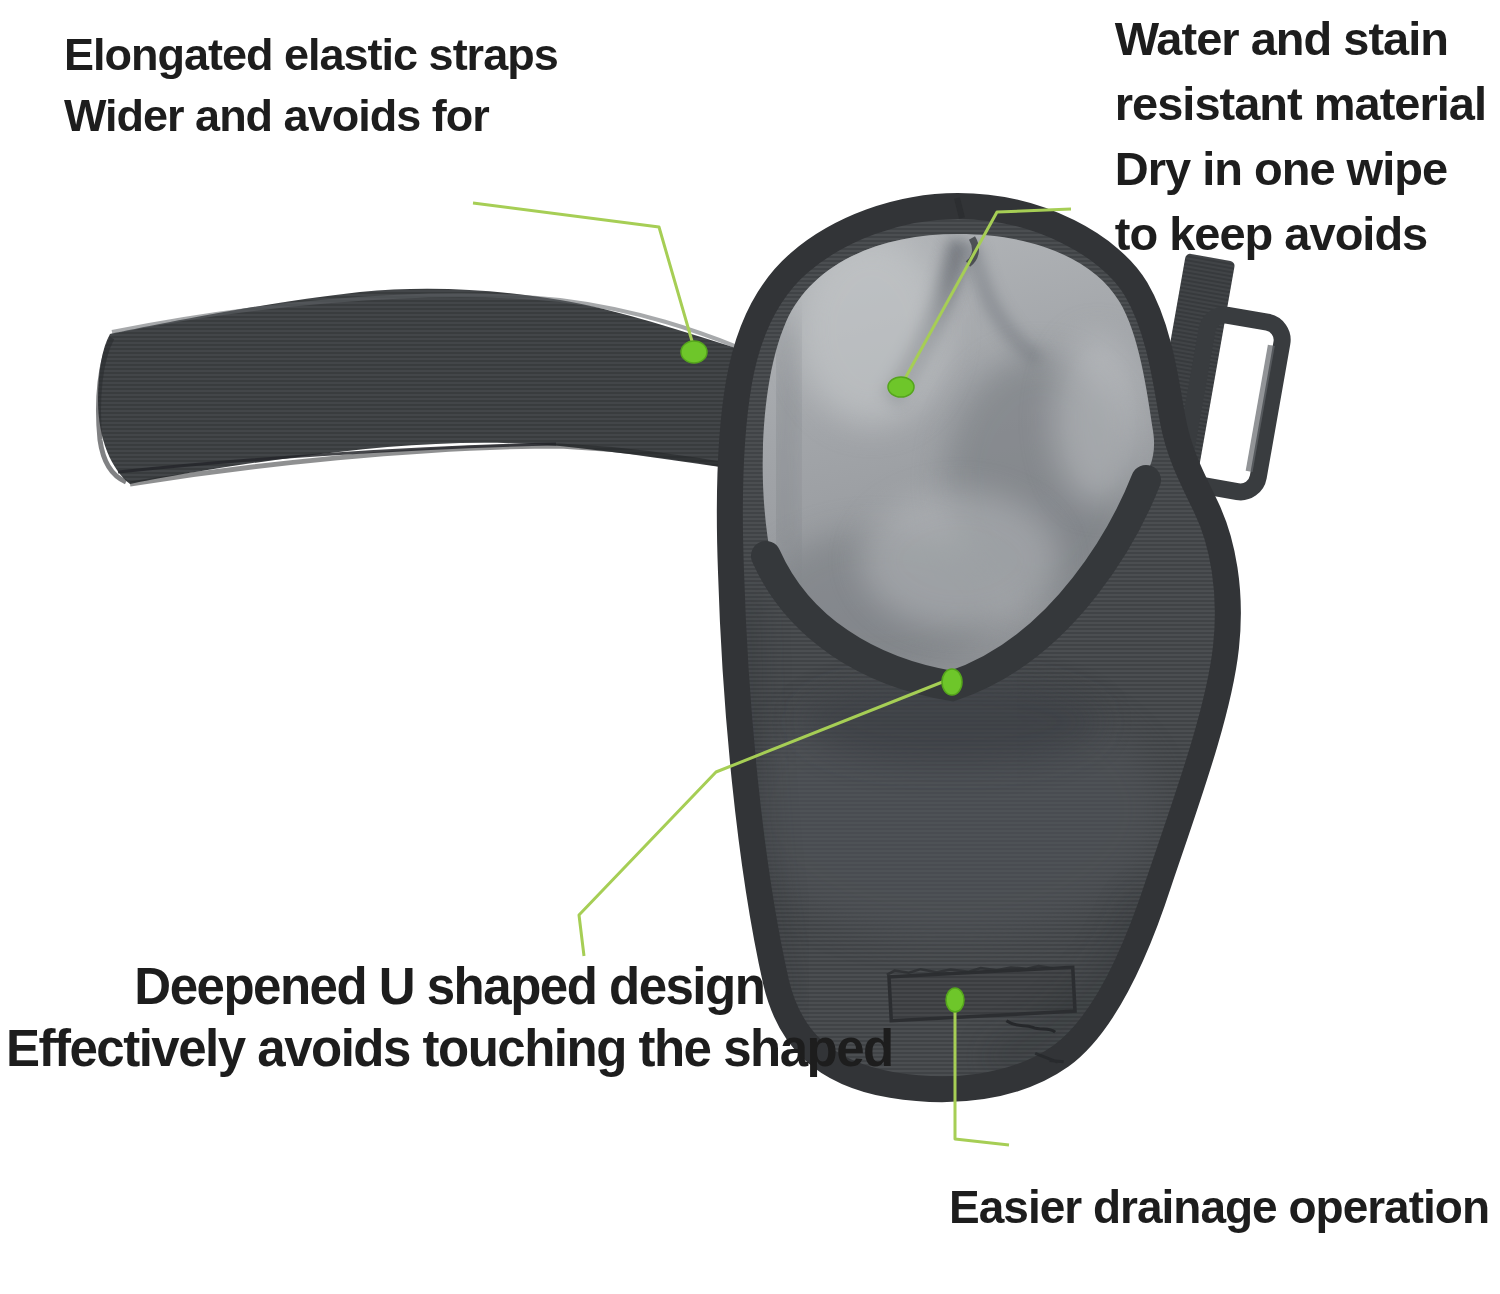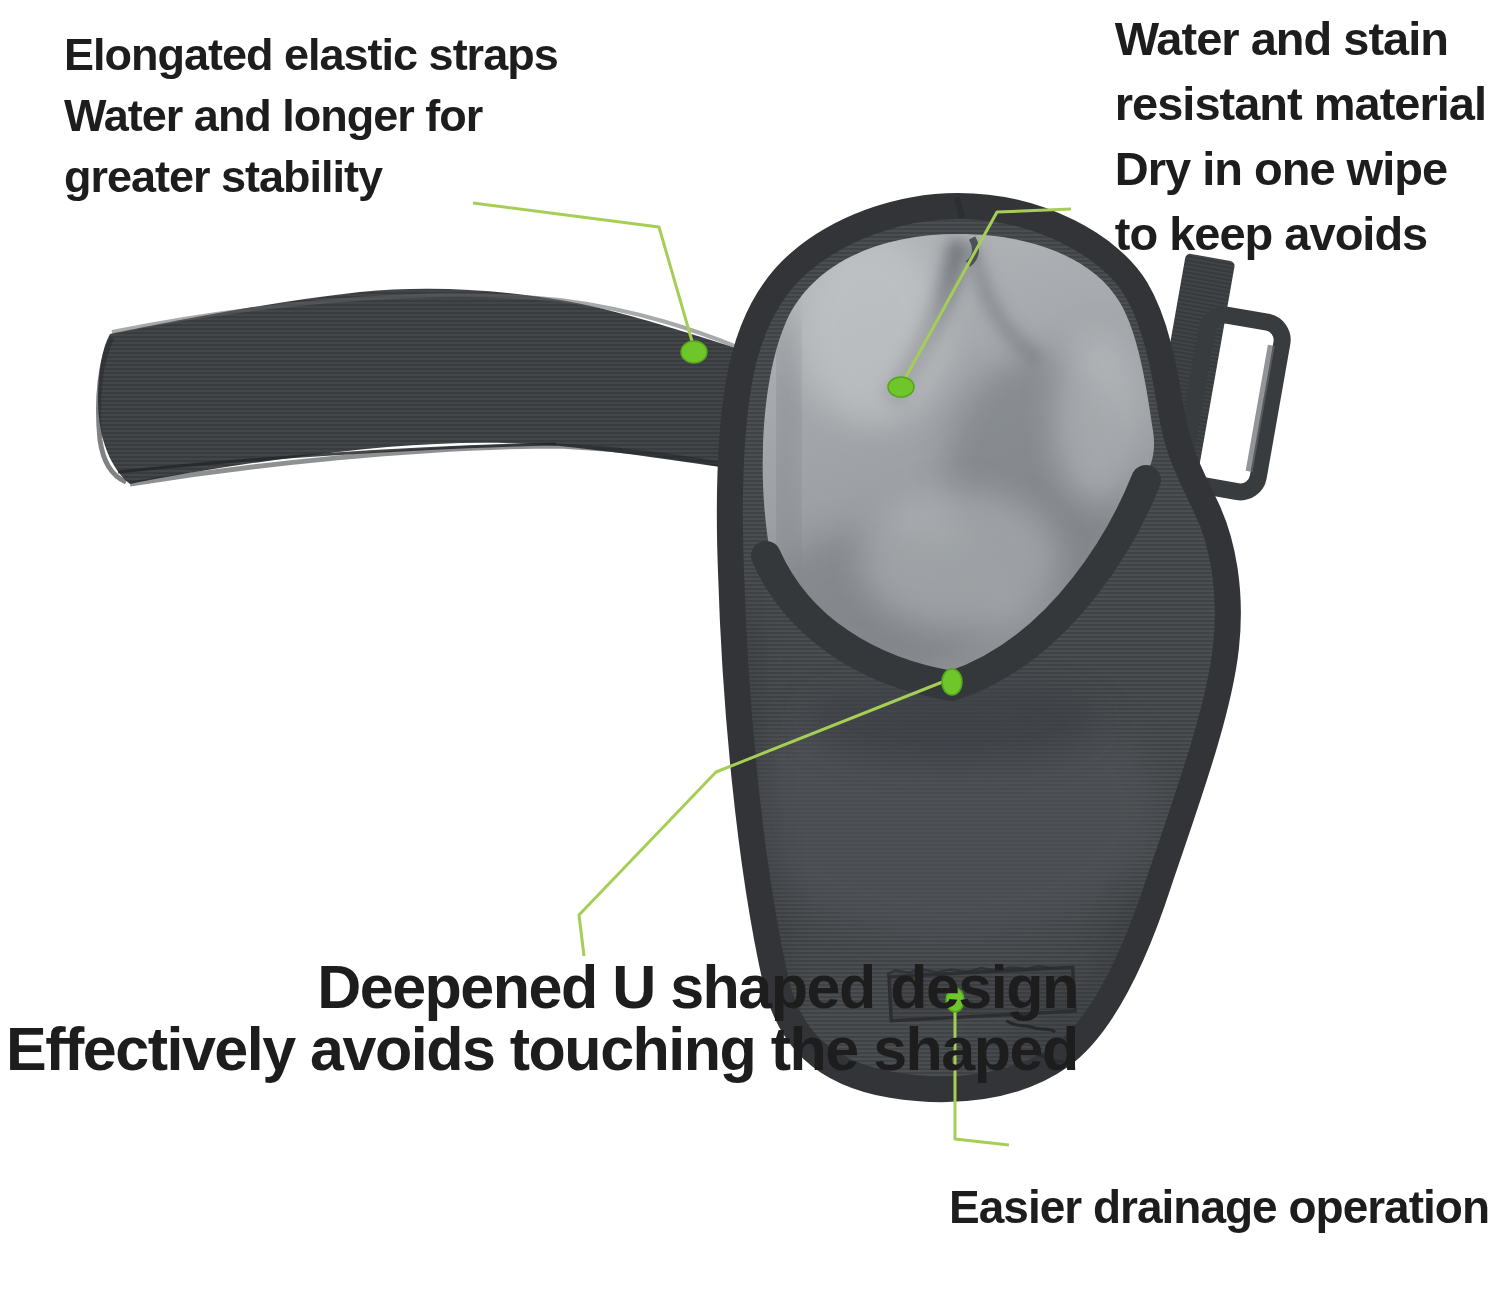--- a/index.html
+++ b/index.html
@@ -4,21 +4,21 @@
 <style>
   html,body{margin:0;padding:0;background:#ffffff;}
   body{width:1500px;height:1294px;overflow:hidden;
        font-family:"Liberation Sans", sans-serif;}
   .stage{position:relative;width:1500px;height:954px;background:#ffffff;}
   .stage svg{position:absolute;left:0;top:0;}
   .ann{position:absolute;color:#1d1d1d;font-weight:bold;white-space:nowrap;}
   .ann div{white-space:nowrap;}
   .ann-tl{left:64px;top:24px;font-size:45px;line-height:61px;letter-spacing:-1px;text-align:left;}
   .ann-tr{right:14px;top:6px;font-size:47px;line-height:65px;letter-spacing:-1px;text-align:left;}
-  .ann-bl{left:6px;top:956px;font-size:61px;line-height:62px;letter-spacing:-1.5px;text-align:right;}
+  .ann-bl{left:6px;top:956px;font-size:51px;line-height:62px;letter-spacing:-1.5px;text-align:center;}
   .ann-br{right:11px;top:1178px;font-size:46px;line-height:58px;letter-spacing:-1px;text-align:right;}
 </style>
 </head>
 <body>
 
 <div class="stage">
 
   <svg width="1500" height="1294" viewBox="0 0 1500 1294">
     <defs>
       <filter id="blurS" x="-60%" y="-60%" width="220%" height="220%">
@@ -145,22 +145,21 @@
     <g fill="#6ec62a" stroke="#55a51c" stroke-width="1.5">
       <ellipse cx="694" cy="352" rx="13" ry="11"></ellipse>
       <ellipse cx="901" cy="387" rx="13" ry="10"></ellipse>
       <ellipse cx="952" cy="682" rx="10" ry="13"></ellipse>
       <ellipse cx="955" cy="1000" rx="9" ry="12"></ellipse>
     </g>
   </svg>
 
   <div class="ann ann-tl">
     <div>Elongated elastic straps</div>
-    <div>Water and longer for</div>
-    <div>greater stability</div>
+    <div>Wider and avoids for</div>
   </div>
 
   <div class="ann ann-tr">
     <div>Water and stain</div>
     <div>resistant material</div>
     <div>Dry in one wipe</div>
     <div>to keep avoids</div>
   </div>
 
   <div class="ann ann-bl">

